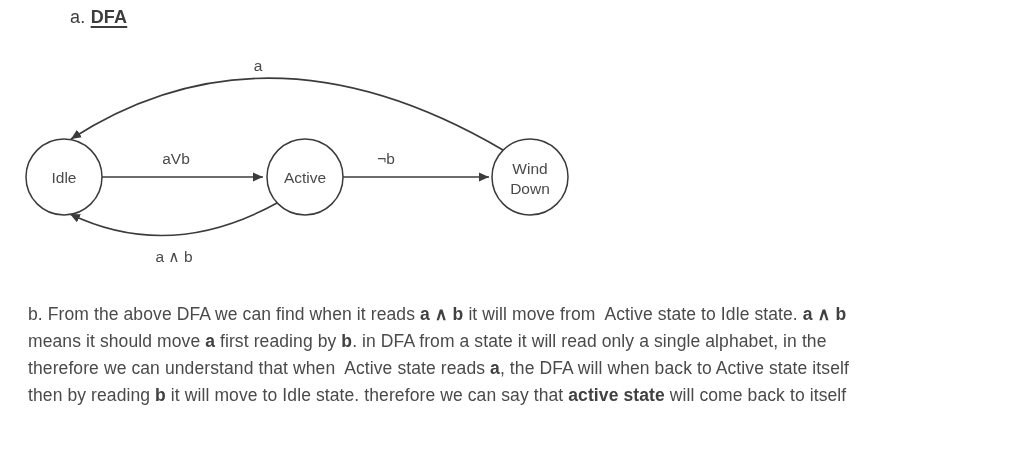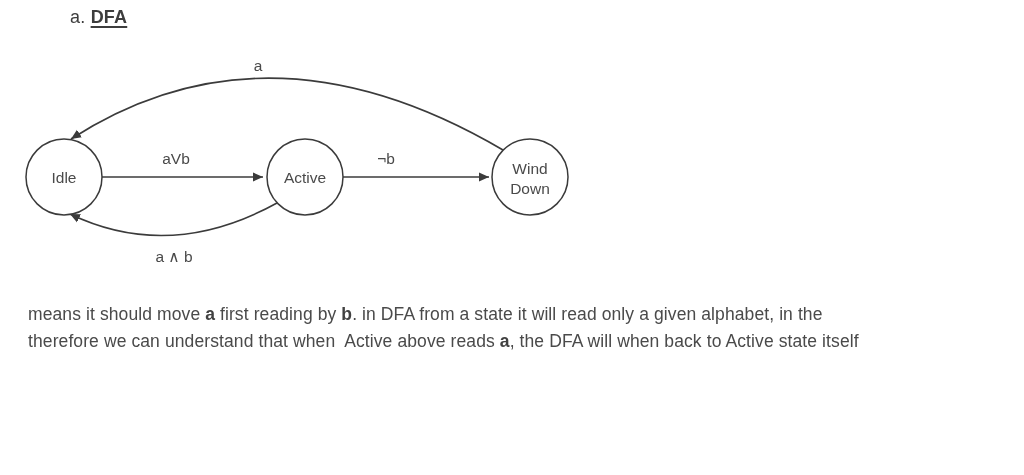--- a/index.html
+++ b/index.html
@@ -102,17 +102,19 @@
     </g>
 
     <g>
       <circle cx="530" cy="127" r="38" fill="#ffffff" stroke="#3b3b3b" stroke-width="1.5"></circle>
       <text x="530" y="124" text-anchor="middle" class="state-label">Wind</text>
       <text x="530" y="144" text-anchor="middle" class="state-label">Down</text>
     </g>
   </svg>
 
   <div class="answer-paragraph">
-      <div class="para-line"><span>means it should move </span><span class="bold">a</span><span> first reading by </span><span class="bold">b</span><span>. in DFA from a state it will read only a given alphabet, in the</span></div>
-      <div class="para-line"><span>therefore we can understand that when  Active above reads </span><span class="bold">a</span><span>, the DFA will when back to Active state itself</span></div>
+      <div class="para-line"><span>b. From the above DFA we can find when it reads </span><span class="bold">a ∧ b</span><span> it will move from  Active state to Idle state. </span><span class="bold">a ∧ b</span></div>
+      <div class="para-line"><span>means it should move </span><span class="bold">a</span><span> first reading by </span><span class="bold">b</span><span>. in DFA from a state it will read only a single alphabet, in the</span></div>
+      <div class="para-line"><span>therefore we can understand that when  Active state reads </span><span class="bold">a</span><span>, the DFA will when back to Active state itself</span></div>
+      <div class="para-line"><span>then by reading </span><span class="bold">b</span><span> it will move to Idle state. therefore we can say that </span><span class="bold">active state</span><span> will come back to itself</span></div>
     </div>
 
 </div>
 
 </body></html>

